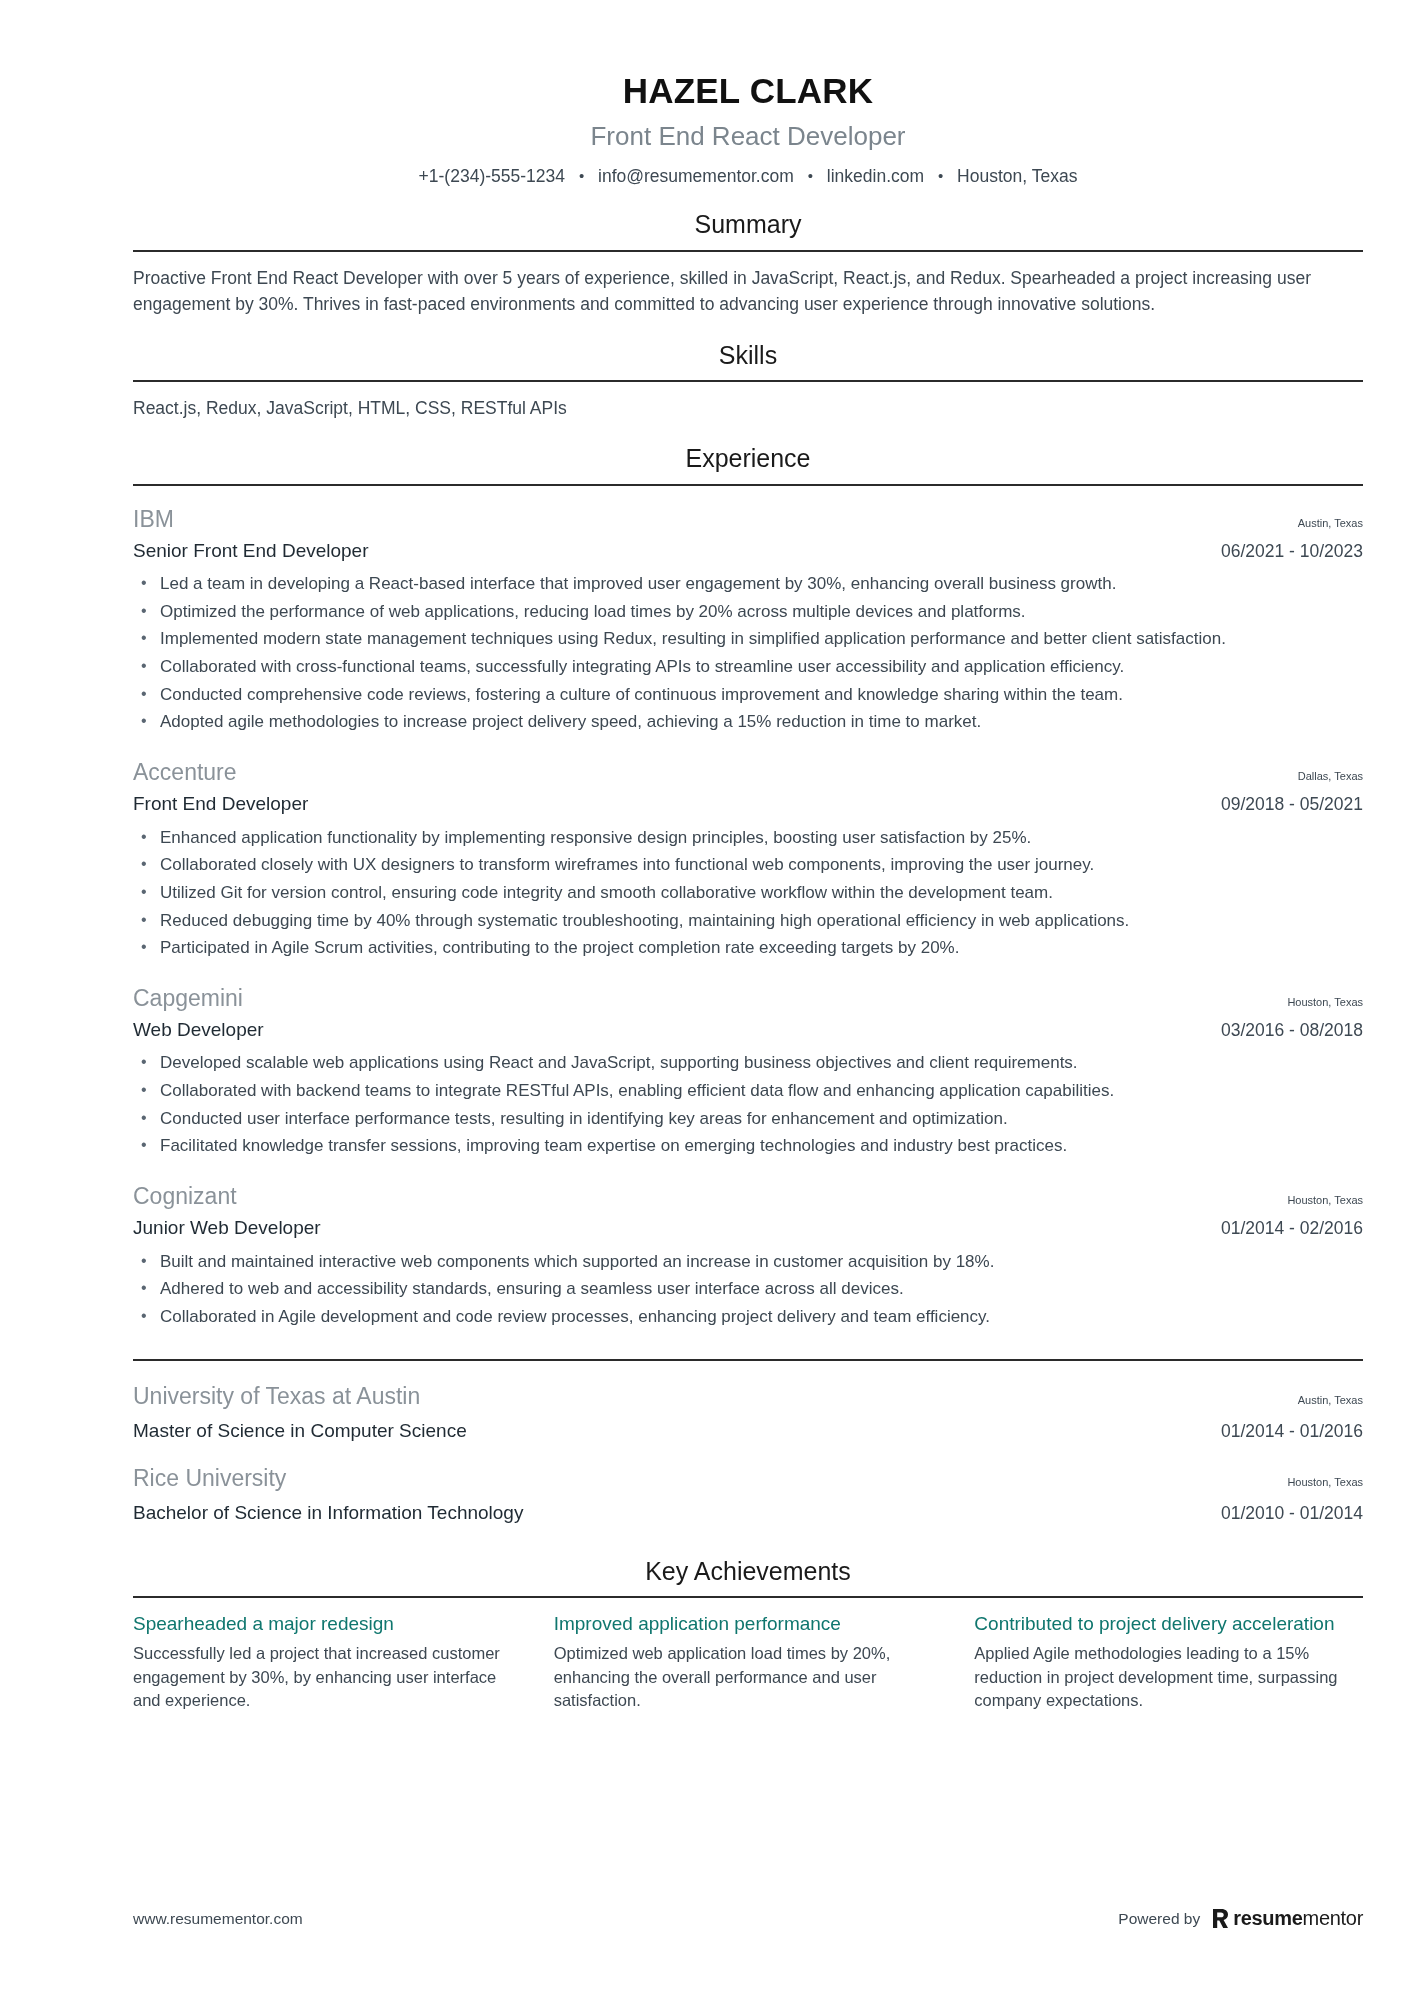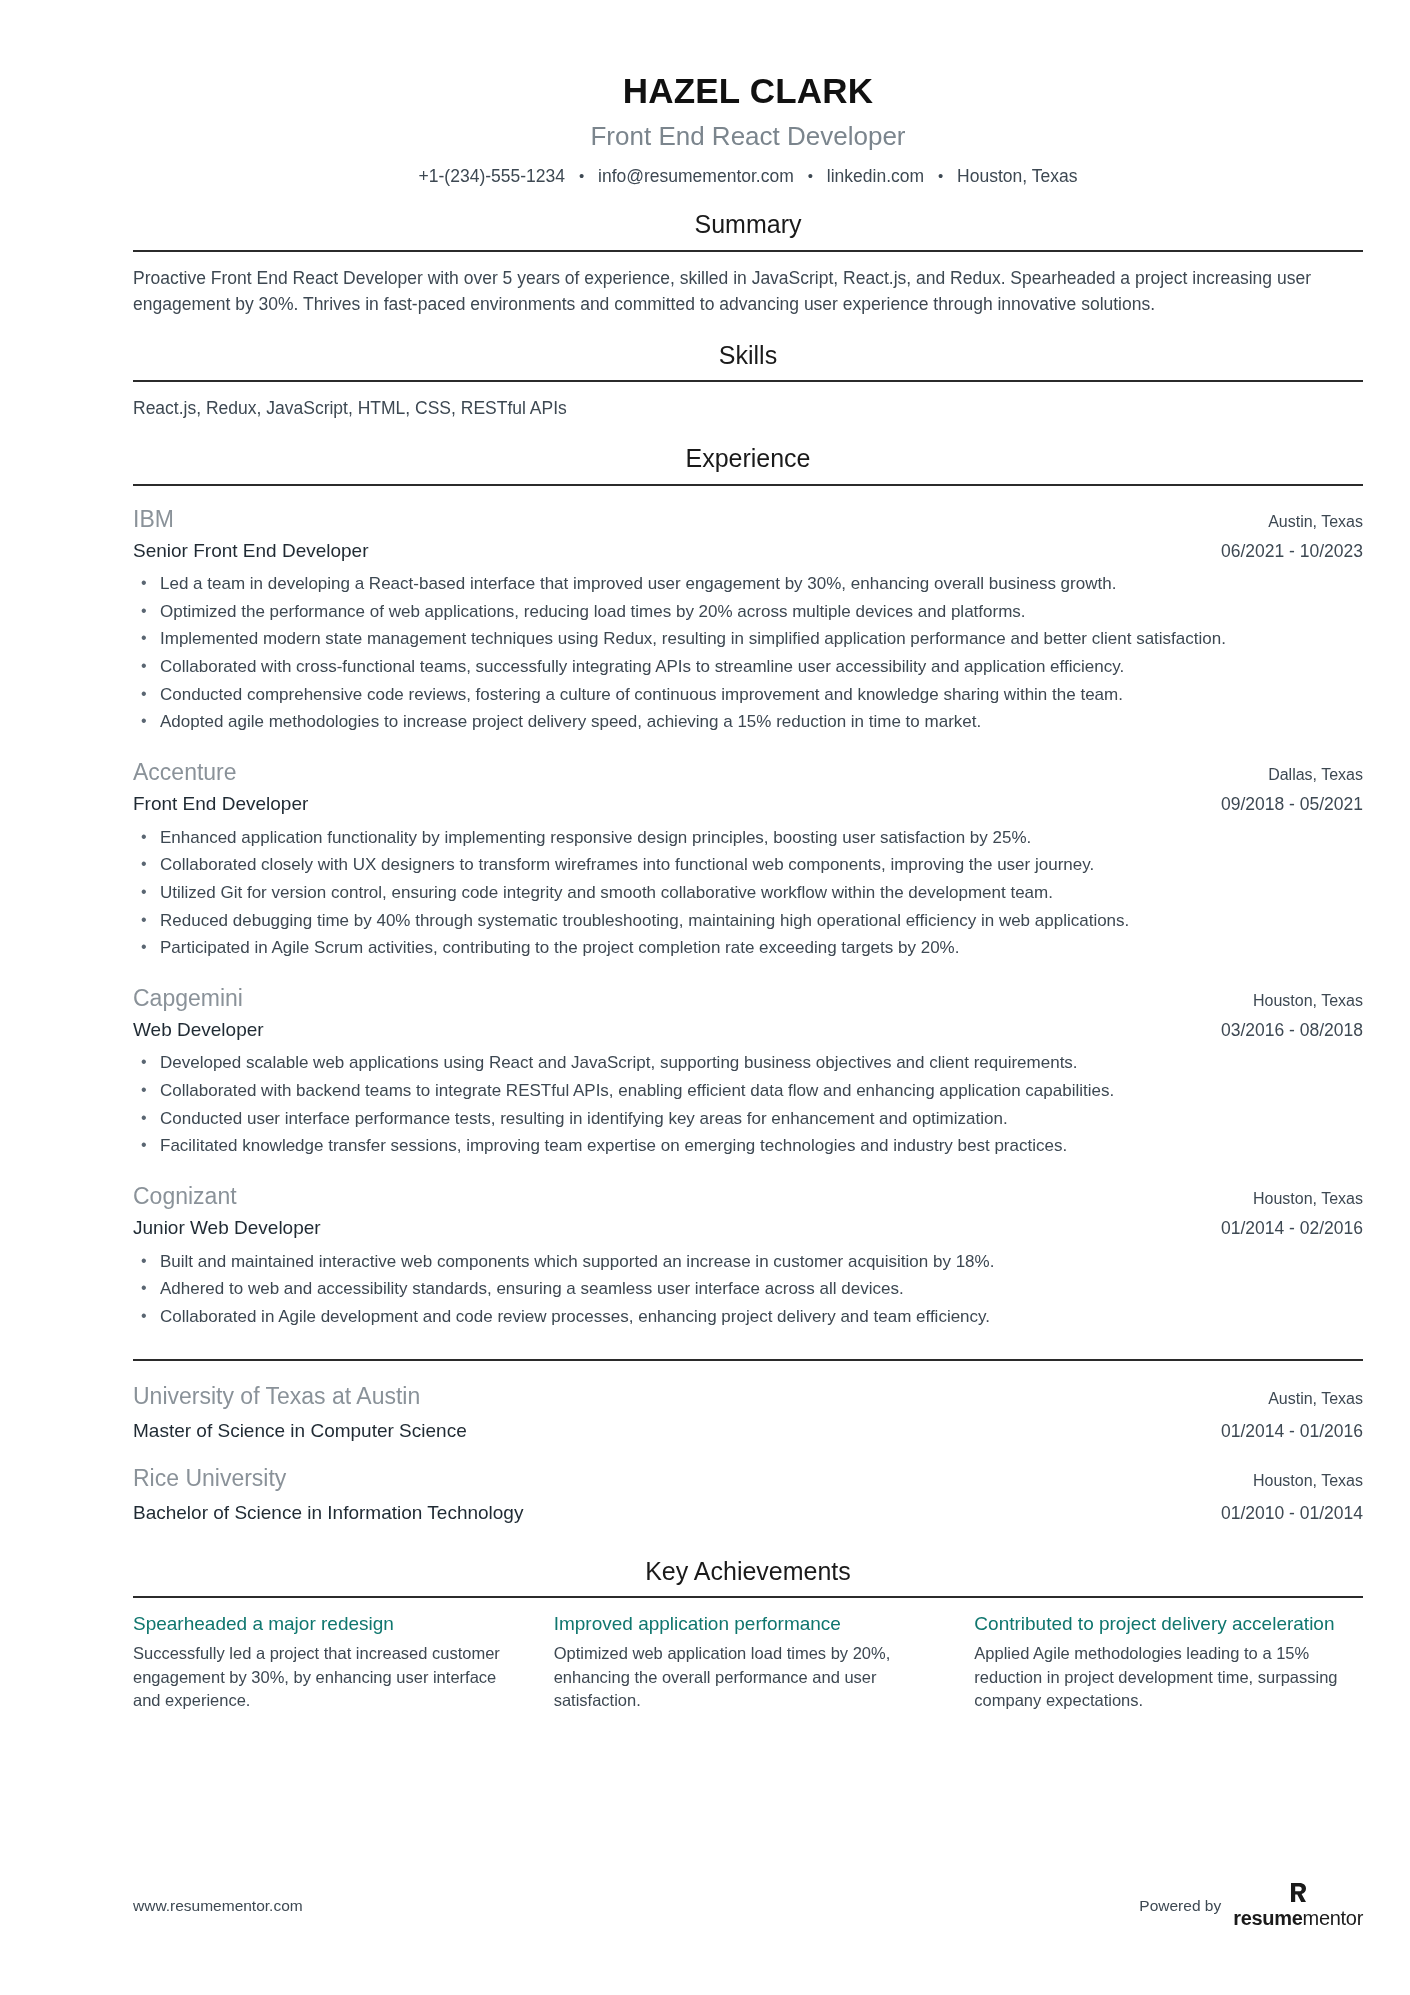--- a/index.html
+++ b/index.html
@@ -103,21 +103,21 @@
     justify-content: space-between;
     align-items: baseline;
   }
   .company {
     font-size: 23px;
     color: #8a9299;
     font-weight: normal;
     line-height: 1.3;
   }
   .location {
-    font-size: 16px;
+    font-size: 11px;
     color: #3d4852;
     line-height: 1.3;
     white-space: nowrap;
   }
   .role-row {
     display: flex;
     justify-content: space-between;
     align-items: baseline;
     margin-top: 4px;
   }
@@ -212,21 +212,20 @@
     gap: 12px;
   }
   .powered {
     font-size: 15.5px;
     color: #3d4852;
   }
   .logo {
     display: flex;
     align-items: center;
     gap: 4px;
-    flex-direction: column;
   }
   .logo-mark {
     display: inline-block;
     width: 17px;
     height: 21px;
   }
   .logo-text {
     font-size: 20px;
     letter-spacing: -0.3px;
     color: #1a1a1a;

